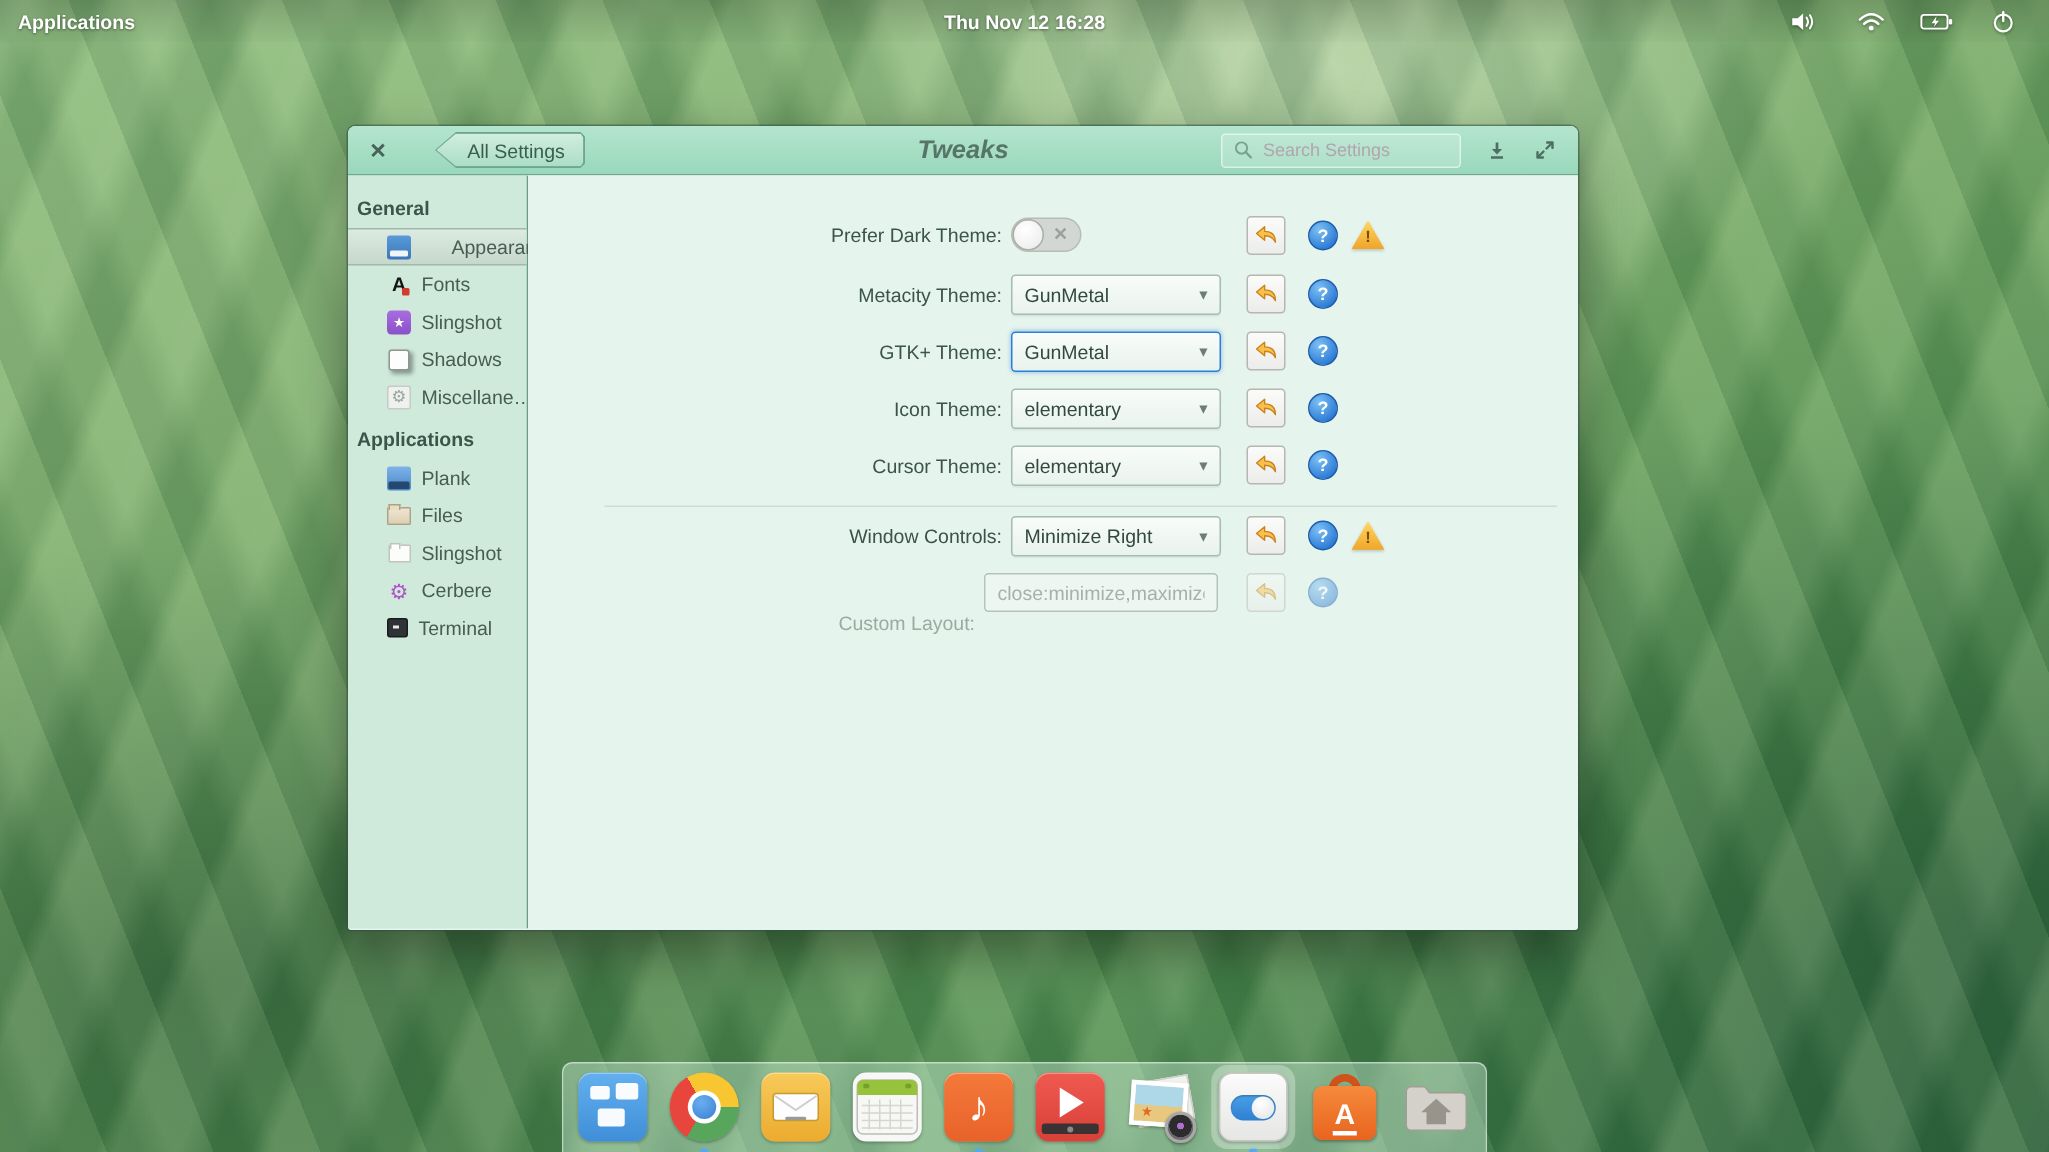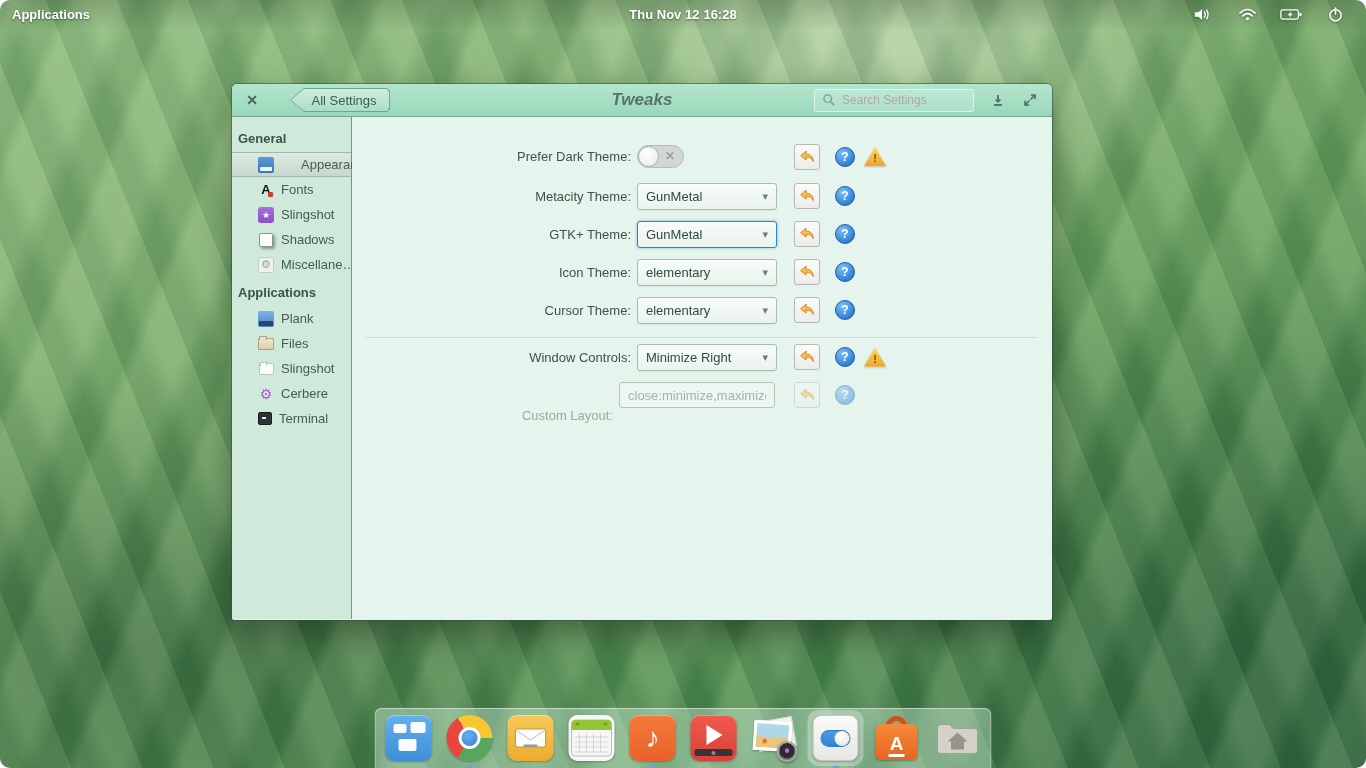--- a/index.html
+++ b/index.html
@@ -7,21 +7,20 @@
 
   
   .desktop { position:relative; width:1366px; height:768px; overflow:hidden;
     background:
       repeating-linear-gradient(112deg, rgba(235,250,215,0.10) 0 14px, rgba(30,80,45,0.10) 34px 58px, rgba(210,235,185,0.12) 70px 96px),
       repeating-linear-gradient(68deg, rgba(20,70,40,0.12) 0 20px, rgba(200,230,180,0.10) 40px 66px),
       radial-gradient(ellipse 500px 260px at 64% 6%, rgba(245,250,230,0.50), rgba(245,250,230,0) 70%),
       radial-gradient(ellipse 700px 420px at 10% 85%, rgba(15,55,35,0.45), rgba(15,55,35,0) 70%),
       radial-gradient(ellipse 800px 500px at 95% 80%, rgba(20,60,40,0.40), rgba(20,60,40,0) 70%),
       linear-gradient(160deg, #8cba7d 0%, #7fae6f 25%, #6aa05e 50%, #4e8a4e 75%, #356e42 100%);
-    border-radius: 10px;
   }
 
   
   .panel { position:absolute; top:0; left:0; right:0; height:28px; display:flex; align-items:center;
     background:linear-gradient(rgba(0,0,0,0.16), rgba(0,0,0,0.02)); color:#fff; z-index:50; }
   .panel-left { padding-left:12px; font-weight:bold; font-size:13px; text-shadow:0 1px 2px rgba(0,0,0,0.45); }
   .panel-center { position:absolute; left:50%; transform:translateX(-50%); display:flex; gap:4px;
     font-weight:bold; font-size:13px; text-shadow:0 1px 2px rgba(0,0,0,0.45); }
   .panel-right { margin-left:auto; display:flex; align-items:center; gap:22px; padding-right:20px; }
   .tray-icon { width:22px; height:18px; display:flex; align-items:center; justify-content:center;
@@ -69,21 +68,21 @@
   .si-plank::after { content:""; position:absolute; left:1px; right:1px; bottom:1px; height:5px; background:#27486e; border-radius:1px; }
   .si-files::before { content:""; width:14px; height:10px; background:linear-gradient(#efe6d2,#ddcfb2); border:1px solid #b0a183; border-radius:1px; }
   .si-files::after { content:""; position:absolute; top:0px; left:1px; width:6px; height:3px; background:#e9ddc6; border:1px solid #b0a183; border-bottom:none; }
   .si-slingshot::before { content:""; width:13px; height:10px; background:#fcfcfa; border:1px solid #c3c3bd; border-radius:1px; }
   .si-slingshot::after { content:""; position:absolute; top:1px; left:2px; width:5px; height:3px; background:#fff; border:1px solid #c3c3bd; border-bottom:none; }
   .si-cerbere { color:#b055c8; font-size:14px; }
   .si-terminal { background:#2e3436; border:1px solid #181c1d; border-radius:2px; width:14px; height:13px; }
   .si-terminal::after { content:""; position:absolute; left:3px; top:4px; width:4px; height:2px; background:#e8e8e8; }
 
   
-  .content { flex:1; position:relative; padding-top:19px; background:#e5f4ec; border-radius:0 0 2px 0; }
+  .content { flex:1; position:relative; padding-top:19px; background:#e5f4ec; border-radius:0 0 2px 0;padding-left:37px; }
   .crow { position:relative; display:flex; align-items:center; height:38px; }
   .crow.first { height:41px; }
   .row-label { width:279px; text-align:right; font-size:13px; color:#3c5349; flex:none; }
   .row-label.dim { color:#9bab a2; color:#9bab9f;margin-top:40px; }
   .sep { height:1px; background:#ccdfd4; margin:8px 14px 0 14px; }
 
   .toggle { margin-left:6px; width:47px; height:23px; border-radius:12px; background:#d3d7d3;
     border:1px solid #b7bcb7; position:relative; }
   .toggle-knob { position:absolute; left:0px; top:0px; width:21px; height:21px; border-radius:50%;
     background:radial-gradient(circle at 40% 32%, #ffffff, #e9e9e9); border:1px solid #a9aea9; }

